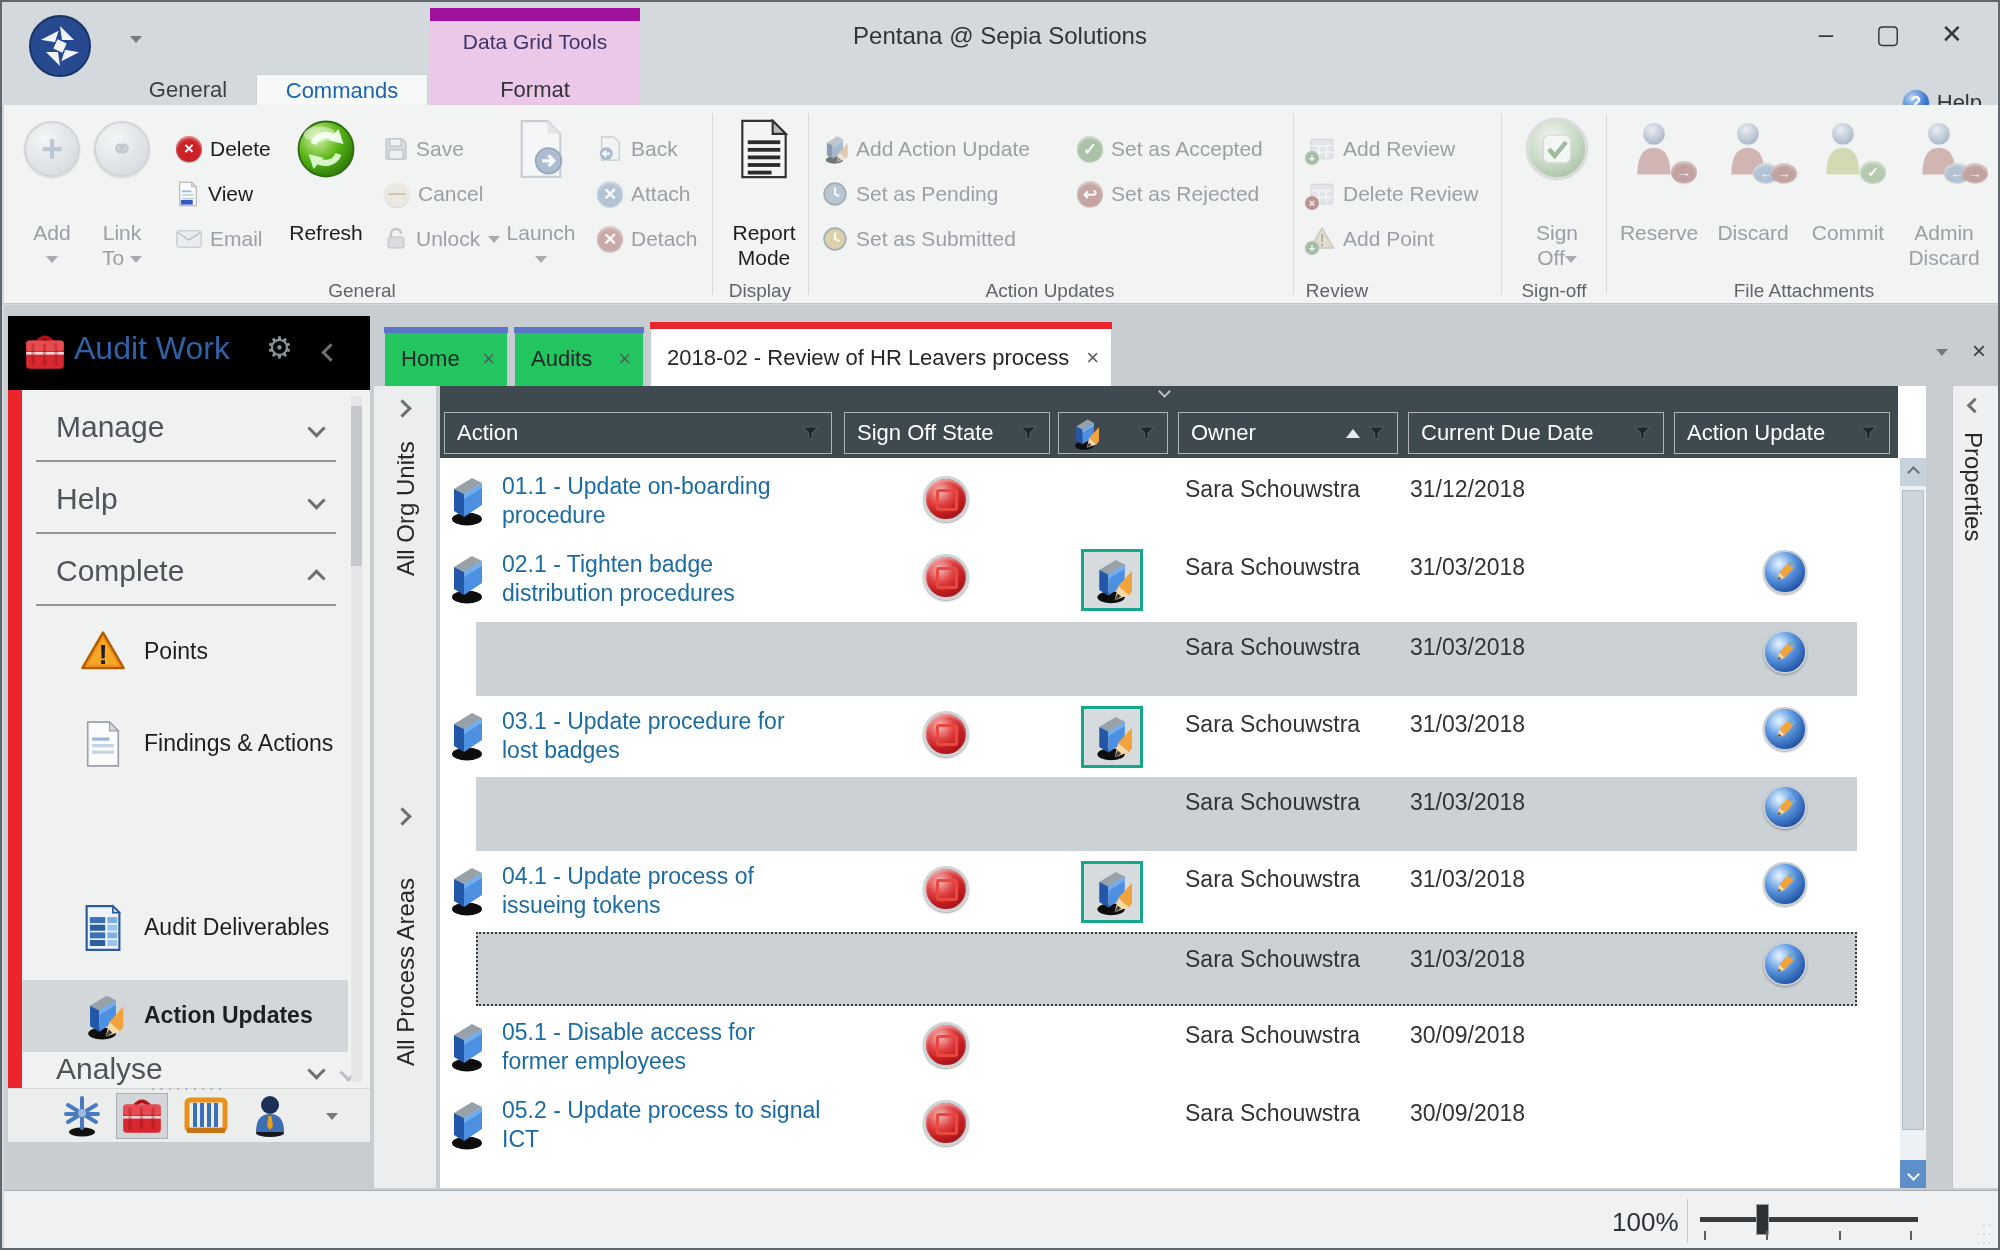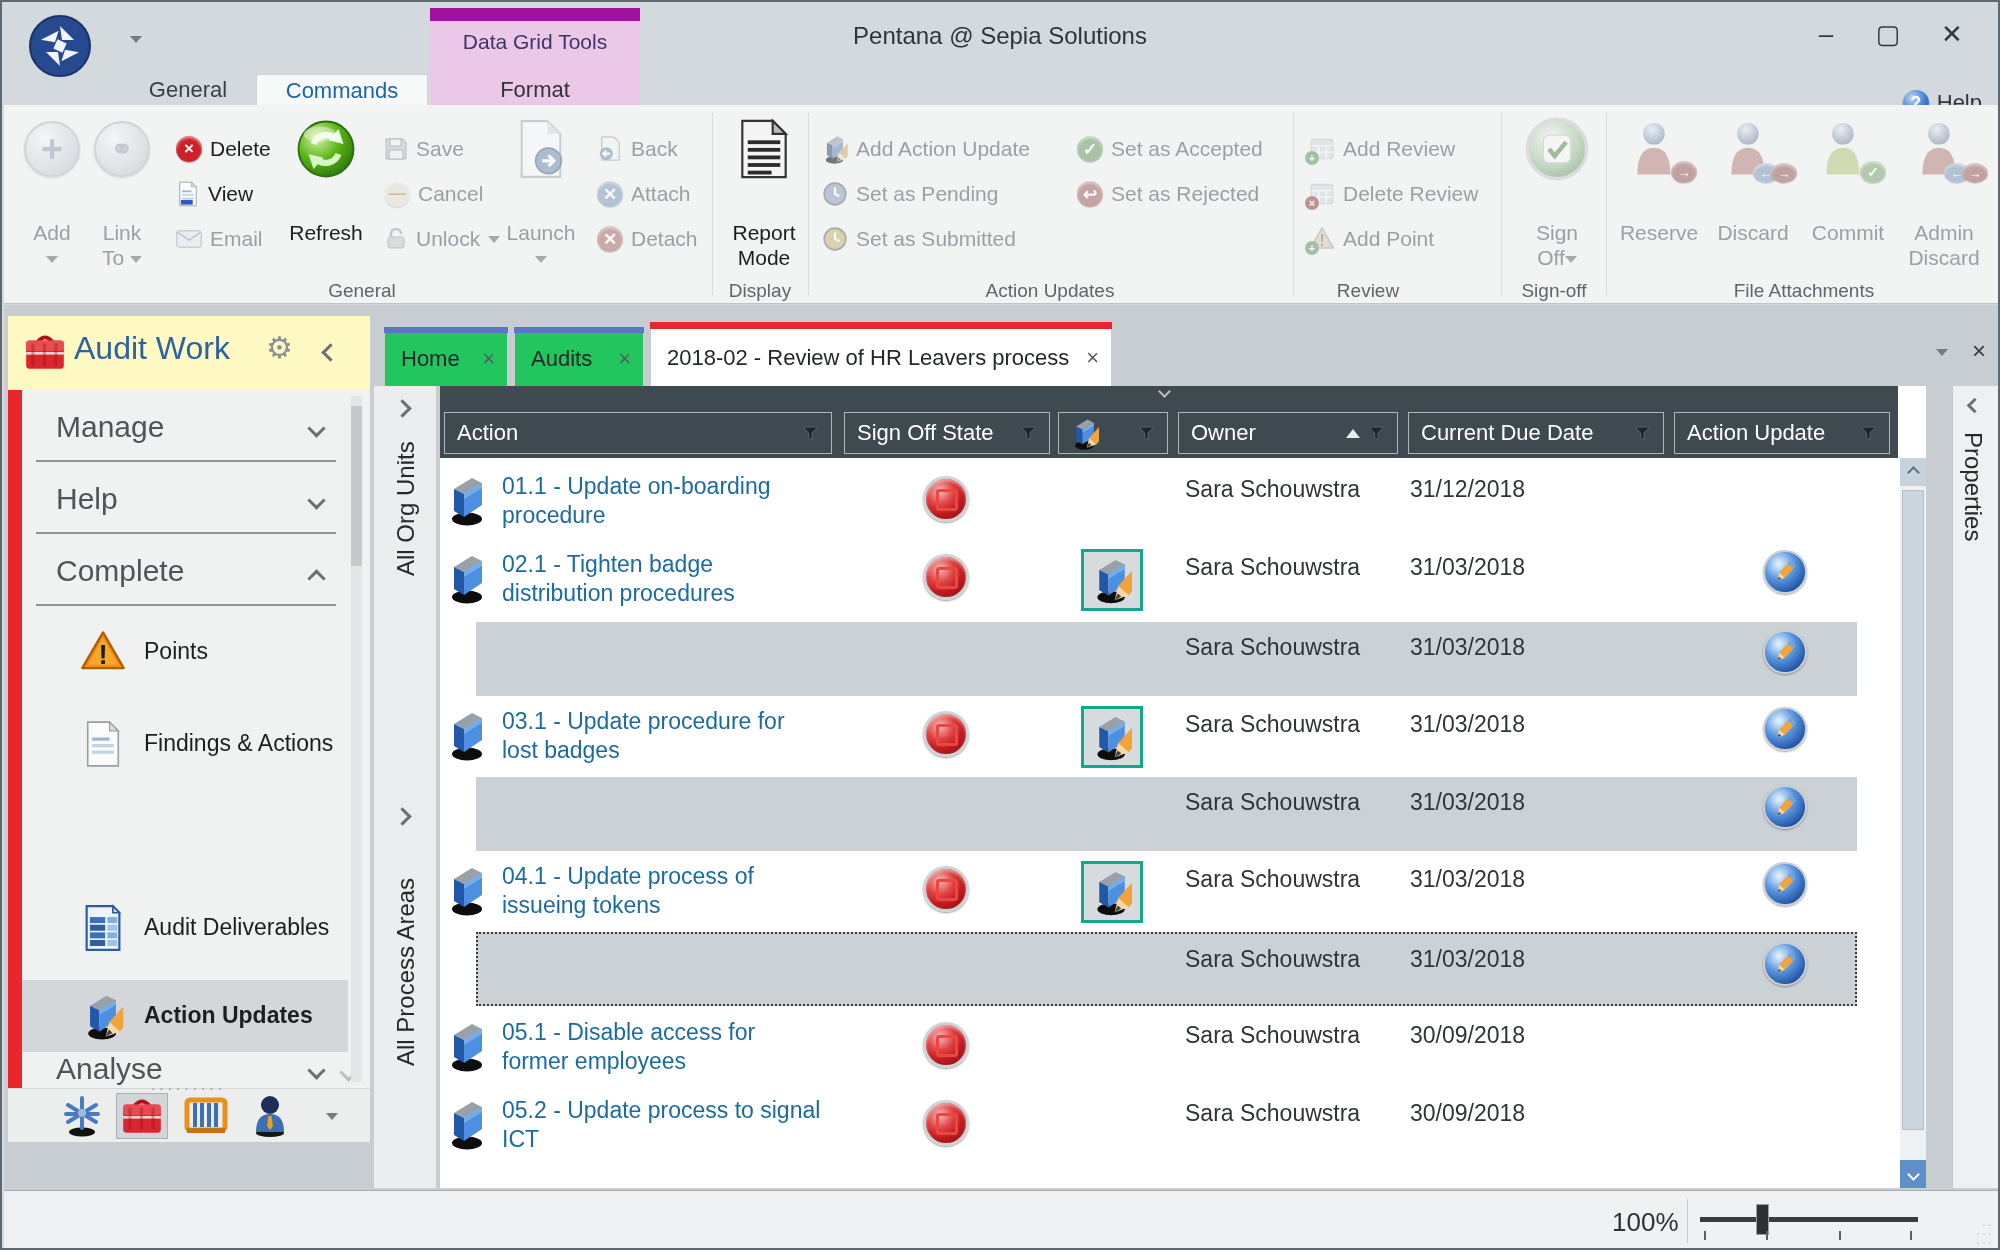--- a/index.html
+++ b/index.html
@@ -46,21 +46,21 @@
   .mic{width:26px;height:26px;min-width:26px;border-radius:50%;display:inline-flex;align-items:center;justify-content:center;color:#fff;font-weight:bold;font-size:17px;background:var(--c,#9aa4ad);box-shadow:inset 0 2px 3px rgba(255,255,255,.55),0 1px 1px rgba(0,0,0,.25);}
   .bigcirc{width:56px;height:56px;border-radius:50%;background:radial-gradient(circle at 35% 30%,#f4f8fb,#ccd7e2 60%,#aebdcb);border:2px solid #b4bec7;display:flex;align-items:center;justify-content:center;font-size:38px;font-weight:bold;color:#7fa7d4;box-shadow:0 1px 2px rgba(0,0,0,.25);}
   .mini{position:relative;display:inline-block;width:26px;height:26px;}
   .badge{position:absolute;left:-4px;bottom:-3px;width:14px;height:14px;border-radius:50%;color:#fff;font-size:11px;font-weight:bold;display:flex;align-items:center;justify-content:center;}
 
   
   .content{position:absolute;left:2px;top:303px;width:1996px;height:885px;background:#c7cdd1;}
 
   
   .sidebar{position:absolute;left:4px;top:11px;width:362px;height:826px;background:#f0f1f1;}
-  .sbhead{position:absolute;left:0;top:0;width:100%;height:74px;background:#fef9c3;text-decoration:underline;}
+  .sbhead{position:absolute;left:0;top:0;width:100%;height:74px;background:#000000;text-decoration:underline;}
   .sbtitle{position:absolute;left:66px;top:14px;font-size:32px;color:#2d62a5;}
   .sbgear{position:absolute;left:258px;top:14px;font-size:30px;color:#8a9097;}
   .sbmenu{position:absolute;left:0;top:74px;width:100%;height:698px;background:#f0f1f1;overflow:hidden;}
   .redbar{position:absolute;left:0;top:0;width:14px;height:100%;background:#e9262c;}
   .sbsec{position:absolute;left:48px;width:280px;font-size:30px;color:#4d545a;}
   .sbdiv{position:absolute;left:28px;width:300px;height:2px;background:#8f9499;}
   .sbitem{position:absolute;left:14px;width:326px;height:72px;text-decoration:underline;}
   .sbitem .iic{position:absolute;left:58px;top:12px;width:46px;height:48px;}
   .sbitem .ilb{position:absolute;left:122px;top:22px;font-size:23px;color:#1c1e20;}
   .sbitem.sel{background:#d3d7da;}
@@ -523,21 +523,21 @@
         <svg width="26" height="26" viewBox="0 0 40 40">
             <use href="#ic-warn"></use>
           </svg><span class="badge" style="background:#4f9e4f">+</span>
       </span>
       <span>Add Point</span>
     </div>
 
     <div class="glabel" style="left:258px">General</div>
     <div class="glabel" style="left:656px">Display</div>
     <div class="glabel" style="left:946px">Action Updates</div>
-    <div class="glabel" style="left:1264px">Review</div>
+    <div class="glabel" style="left:1233px">Review</div>
     <div class="glabel" style="left:1450px">Sign-off</div>
     <div class="glabel" style="left:1700px">File Attachments</div>
   </div>
 
   <div class="content">
 
     <div class="sidebar">
       <div class="sbhead">
         <svg class="abs" style="left:14px;top:14px;width:46px;height:44px" viewBox="0 0 44 40">
             <use href="#ic-toolbox"></use>

